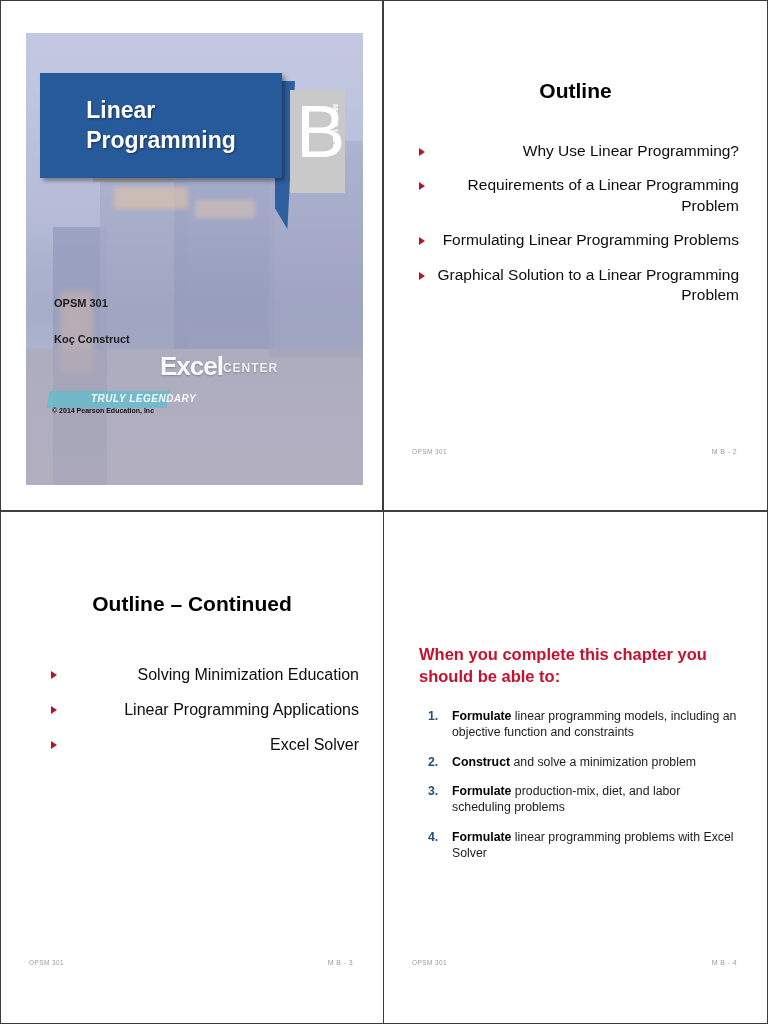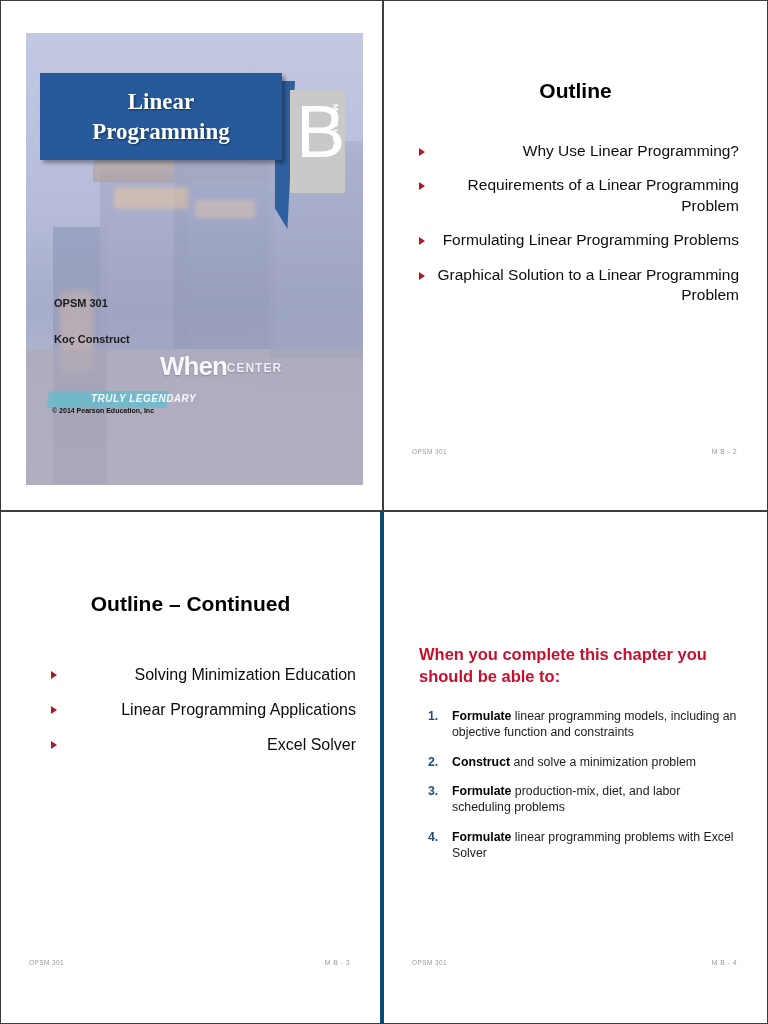--- a/index.html
+++ b/index.html
@@ -28,21 +28,21 @@
     grid-template-columns: 1fr 1fr;
     grid-template-rows: 1fr 1fr;
   }
   .cell {
     position: relative;
     box-sizing: border-box;
     overflow: hidden;
   }
   .cell-tl { border-right: 2px solid #3f3f3f; border-bottom: 2px solid #3f3f3f; }
   .cell-tr { border-bottom: 2px solid #3f3f3f; }
-  .cell-bl { border-right: 4px solid #0c4a6e; }
+  .cell-bl { border-right: 1px solid #0c4a6e; }
   .cell-br { }
 
   
   .title-slide-img {
     position: absolute;
     left: 25px;
     top: 32px;
     width: 337px;
     height: 452px;
     background:
@@ -89,29 +89,27 @@
     position:absolute; inset:0;
     background: linear-gradient(180deg, rgba(198,203,228,.80) 0%, rgba(190,196,224,.42) 28%,
                 rgba(205,207,228,.35) 60%, rgba(212,212,230,.55) 100%);
   }
 
   .title-box {
     position: absolute;
     left: 14px;
     top: 40px;
     width: 242px;
-    height: 87px;
+    height: 105px;
     background: #265a9a;
     box-shadow: 3px 3px 4px rgba(0,0,0,.35);
     display: flex;
     align-items: center;
     justify-content: center;
-    text-align: center;
     z-index: 6;
-    font-family: Liberation Serif, serif;
   }
   .title-box .t-line {
     color: #ffffff;
     font-weight: bold;
     font-size: 23px;
     line-height: 1.28;
     text-shadow: 1px 1px 2px rgba(0,0,0,.45);
   }
   .title-tail {
     position: absolute;
@@ -353,21 +351,21 @@
           <div>
             <div class="t-line">Linear</div>
             <div class="t-line">Programming</div>
           </div>
         </div>
 
         <div class="course-line l1">OPSM 301</div>
         <div class="course-line l2">Koç Construct</div>
 
         <div class="amway">
-          <span>When</span><small>CENTER</small>
+          <span>Excel</span><small>CENTER</small>
         </div>
 
         <div class="legend-banner"></div>
         <div class="legend-text">TRULY LEGENDARY</div>
         <div class="copyright">© 2014 Pearson Education, Inc</div>
       </div>
     </div>
 
     <div class="cell cell-tr tr">
       <div class="slide-inner">

